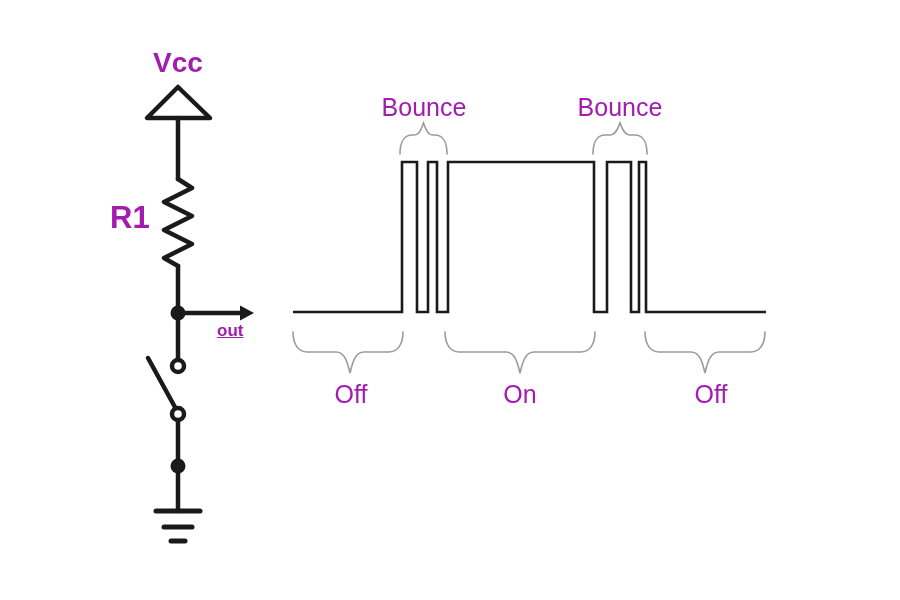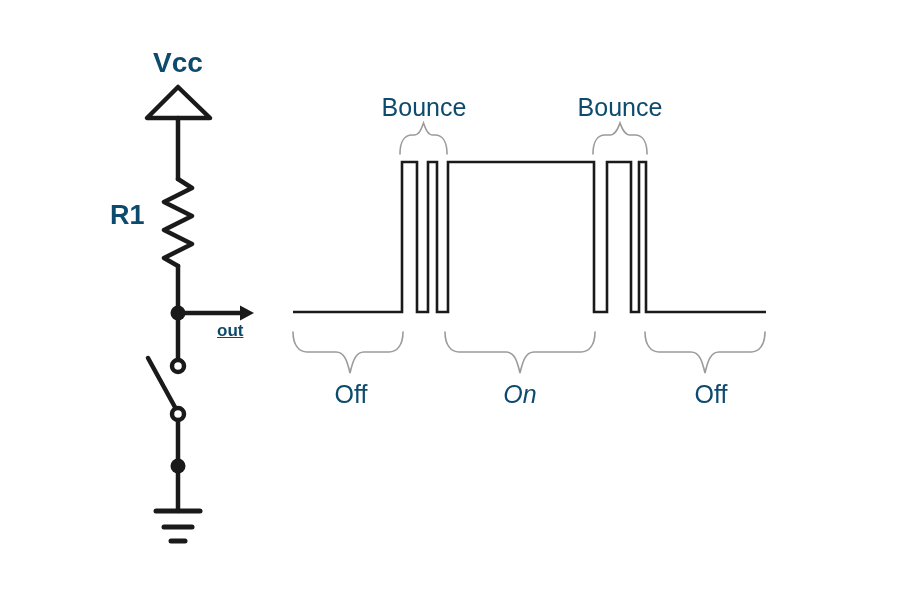--- a/index.html
+++ b/index.html
@@ -6,35 +6,35 @@
   #stage {
     position: relative;
     width: 900px; height: 600px;
     background: #ffffff;
     overflow: hidden;
     font-family: "Liberation Sans", sans-serif;
   }
   #stage svg { position: absolute; left: 0; top: 0; }
   .lbl {
     position: absolute;
-    color: #0c4a6e;
+    color: #a21caf;
     line-height: 1;
     white-space: nowrap;
     user-select: none;
     text-align: right;
   }
   .lbl.centered { transform: translateX(-50%); }
   .lbl.bold { font-weight: bold; }
   .vcc  { left: 178px; top: 49px;  font-size: 28px; }
-  .r1   { left: 110px; top: 202px; font-size: 27px; }
+  .r1   { left: 110px; top: 202px; font-size: 31px; }
   .out  { left: 217px; top: 322px; font-size: 17px; text-decoration: underline; }
   .bounce-left  { left: 424px; top: 95px; font-size: 25px; }
   .bounce-right { left: 620px; top: 95px; font-size: 25px; }
   .off-left  { left: 351px; top: 382px; font-size: 25px; }
-  .on-mid    { left: 520px; top: 382px; font-size: 25px; font-style: italic; }
+  .on-mid    { left: 520px; top: 382px; font-size: 25px; }
   .off-right { left: 711px; top: 382px; font-size: 25px; }
 
   .circuit-stroke { stroke: #1a1a1a; stroke-width: 4.5; fill: none; stroke-linecap: round; stroke-linejoin: round; }
   .ground-bar     { stroke: #1a1a1a; stroke-width: 5;   fill: none; stroke-linecap: round; }
   .node-dot       { fill: #1a1a1a; stroke: none; }
   .terminal       { fill: #ffffff; stroke: #1a1a1a; stroke-width: 4.5; }
   .wave           { stroke: #1a1a1a; stroke-width: 2.6; fill: none; stroke-linejoin: miter; }
   .brace          { stroke: #9b9b9b; stroke-width: 1.6; fill: none; stroke-linecap: round; }
 </style>
 </head>

